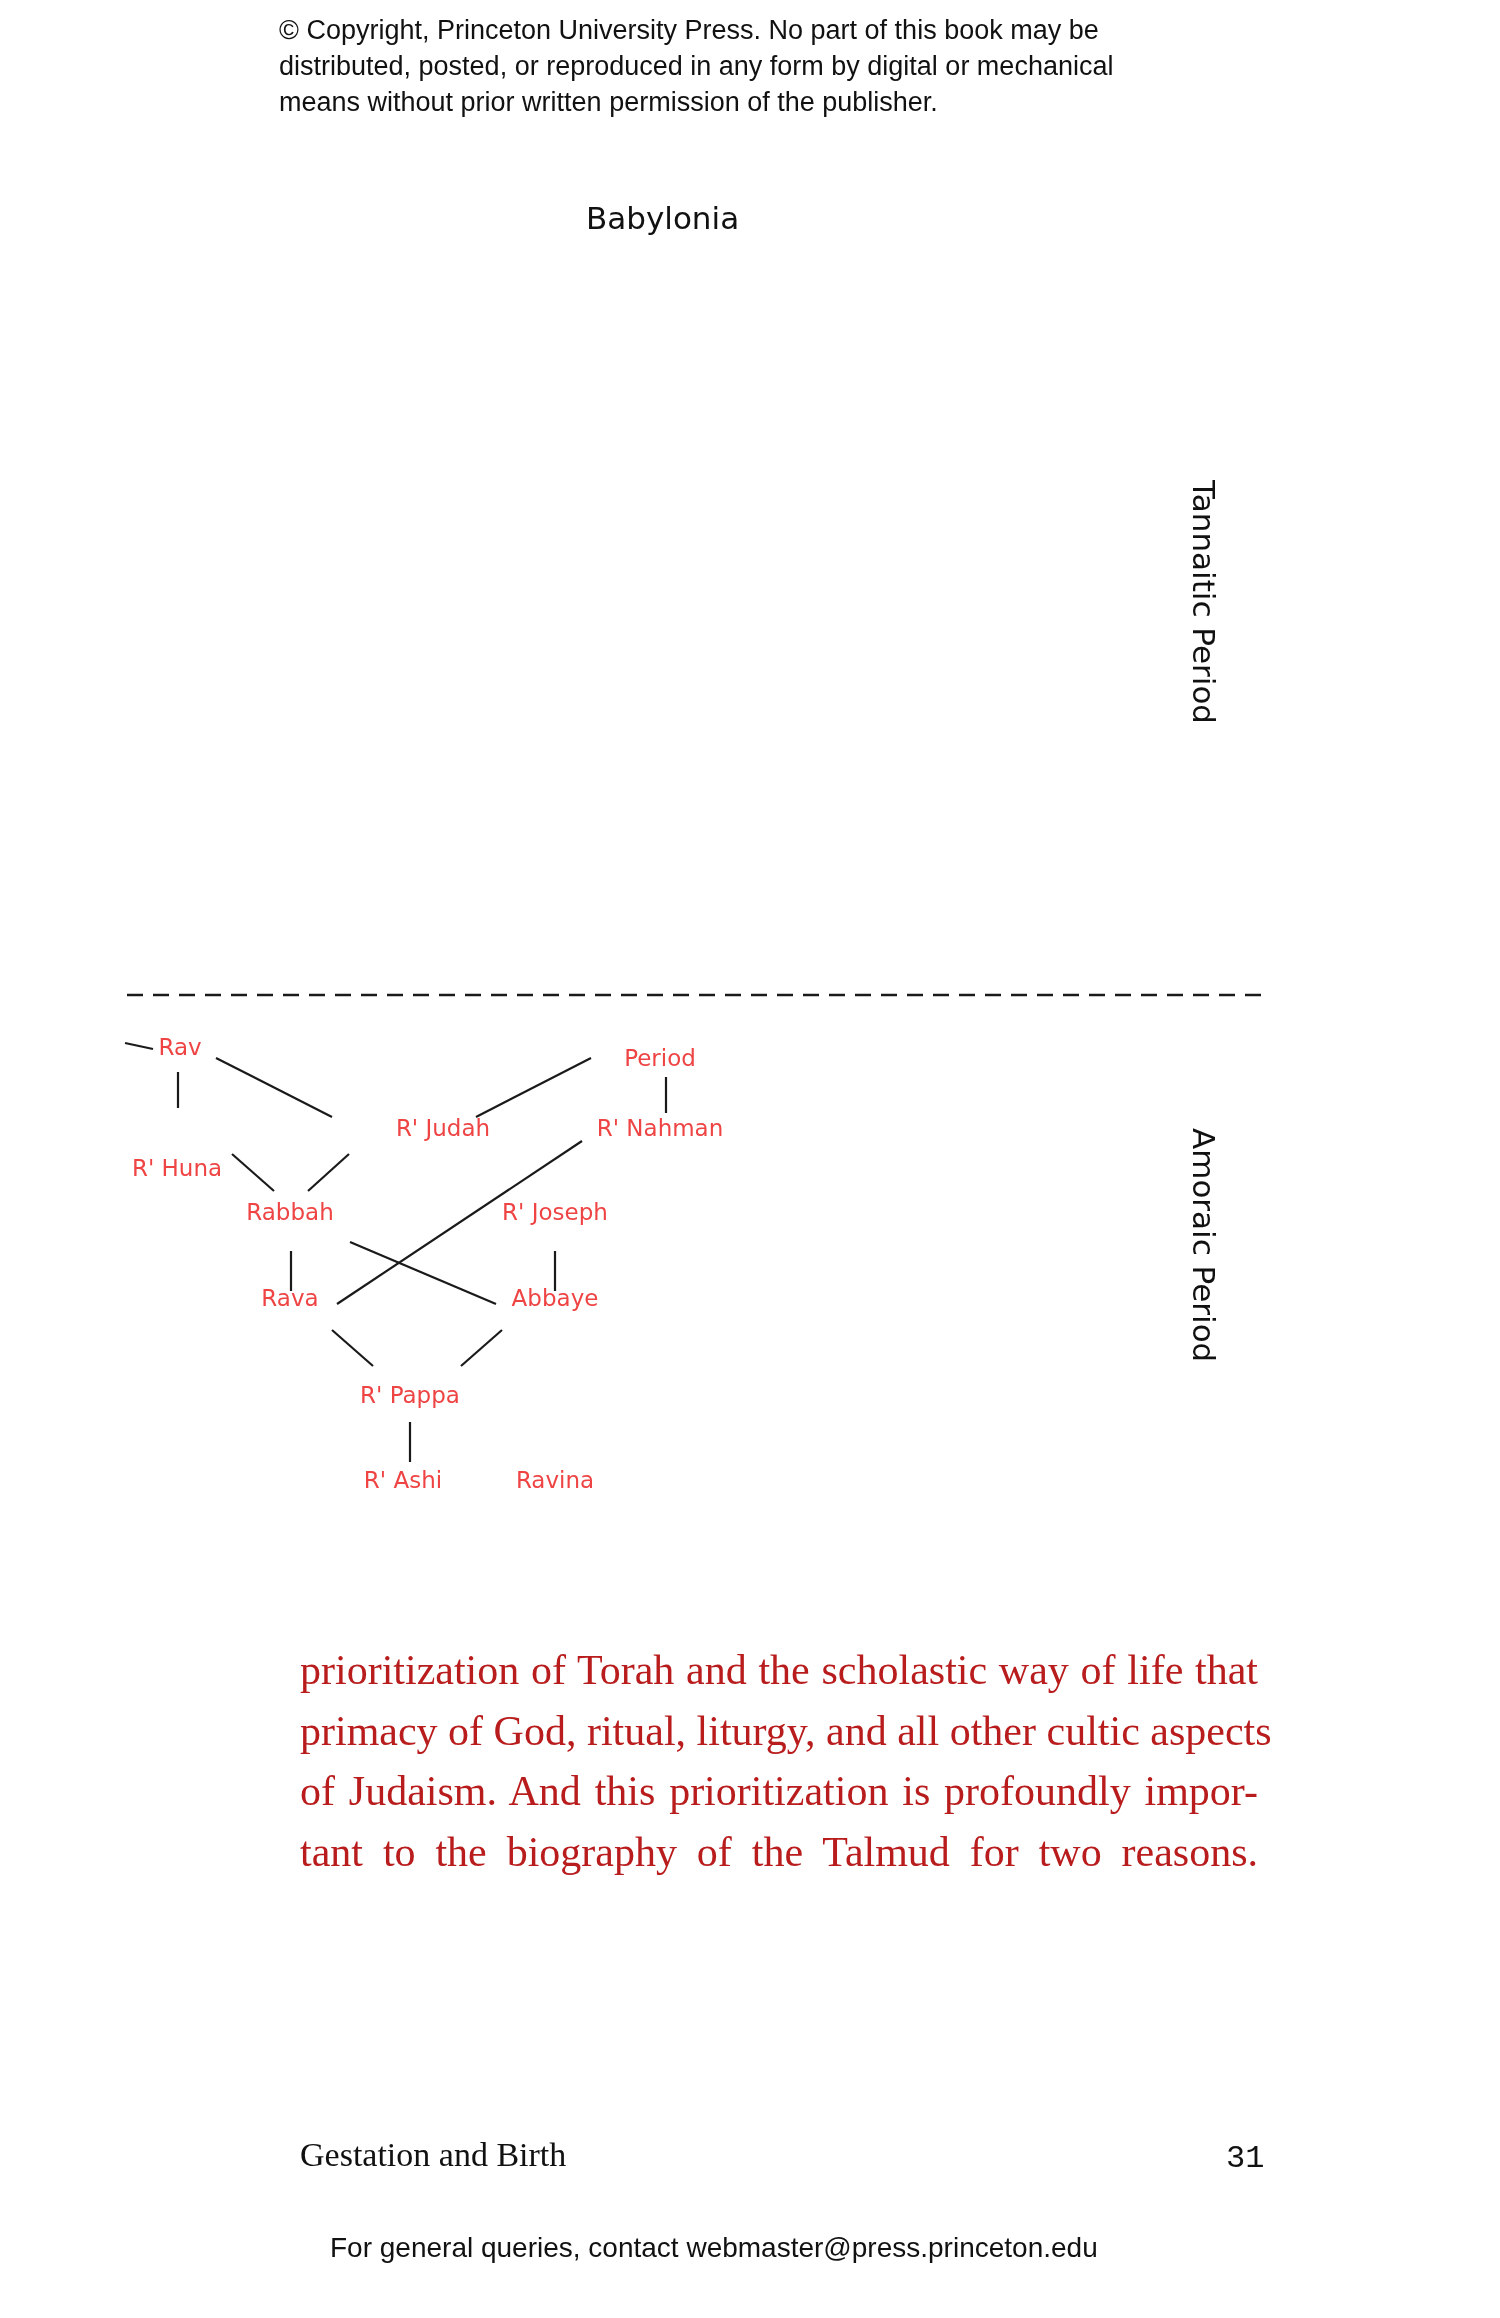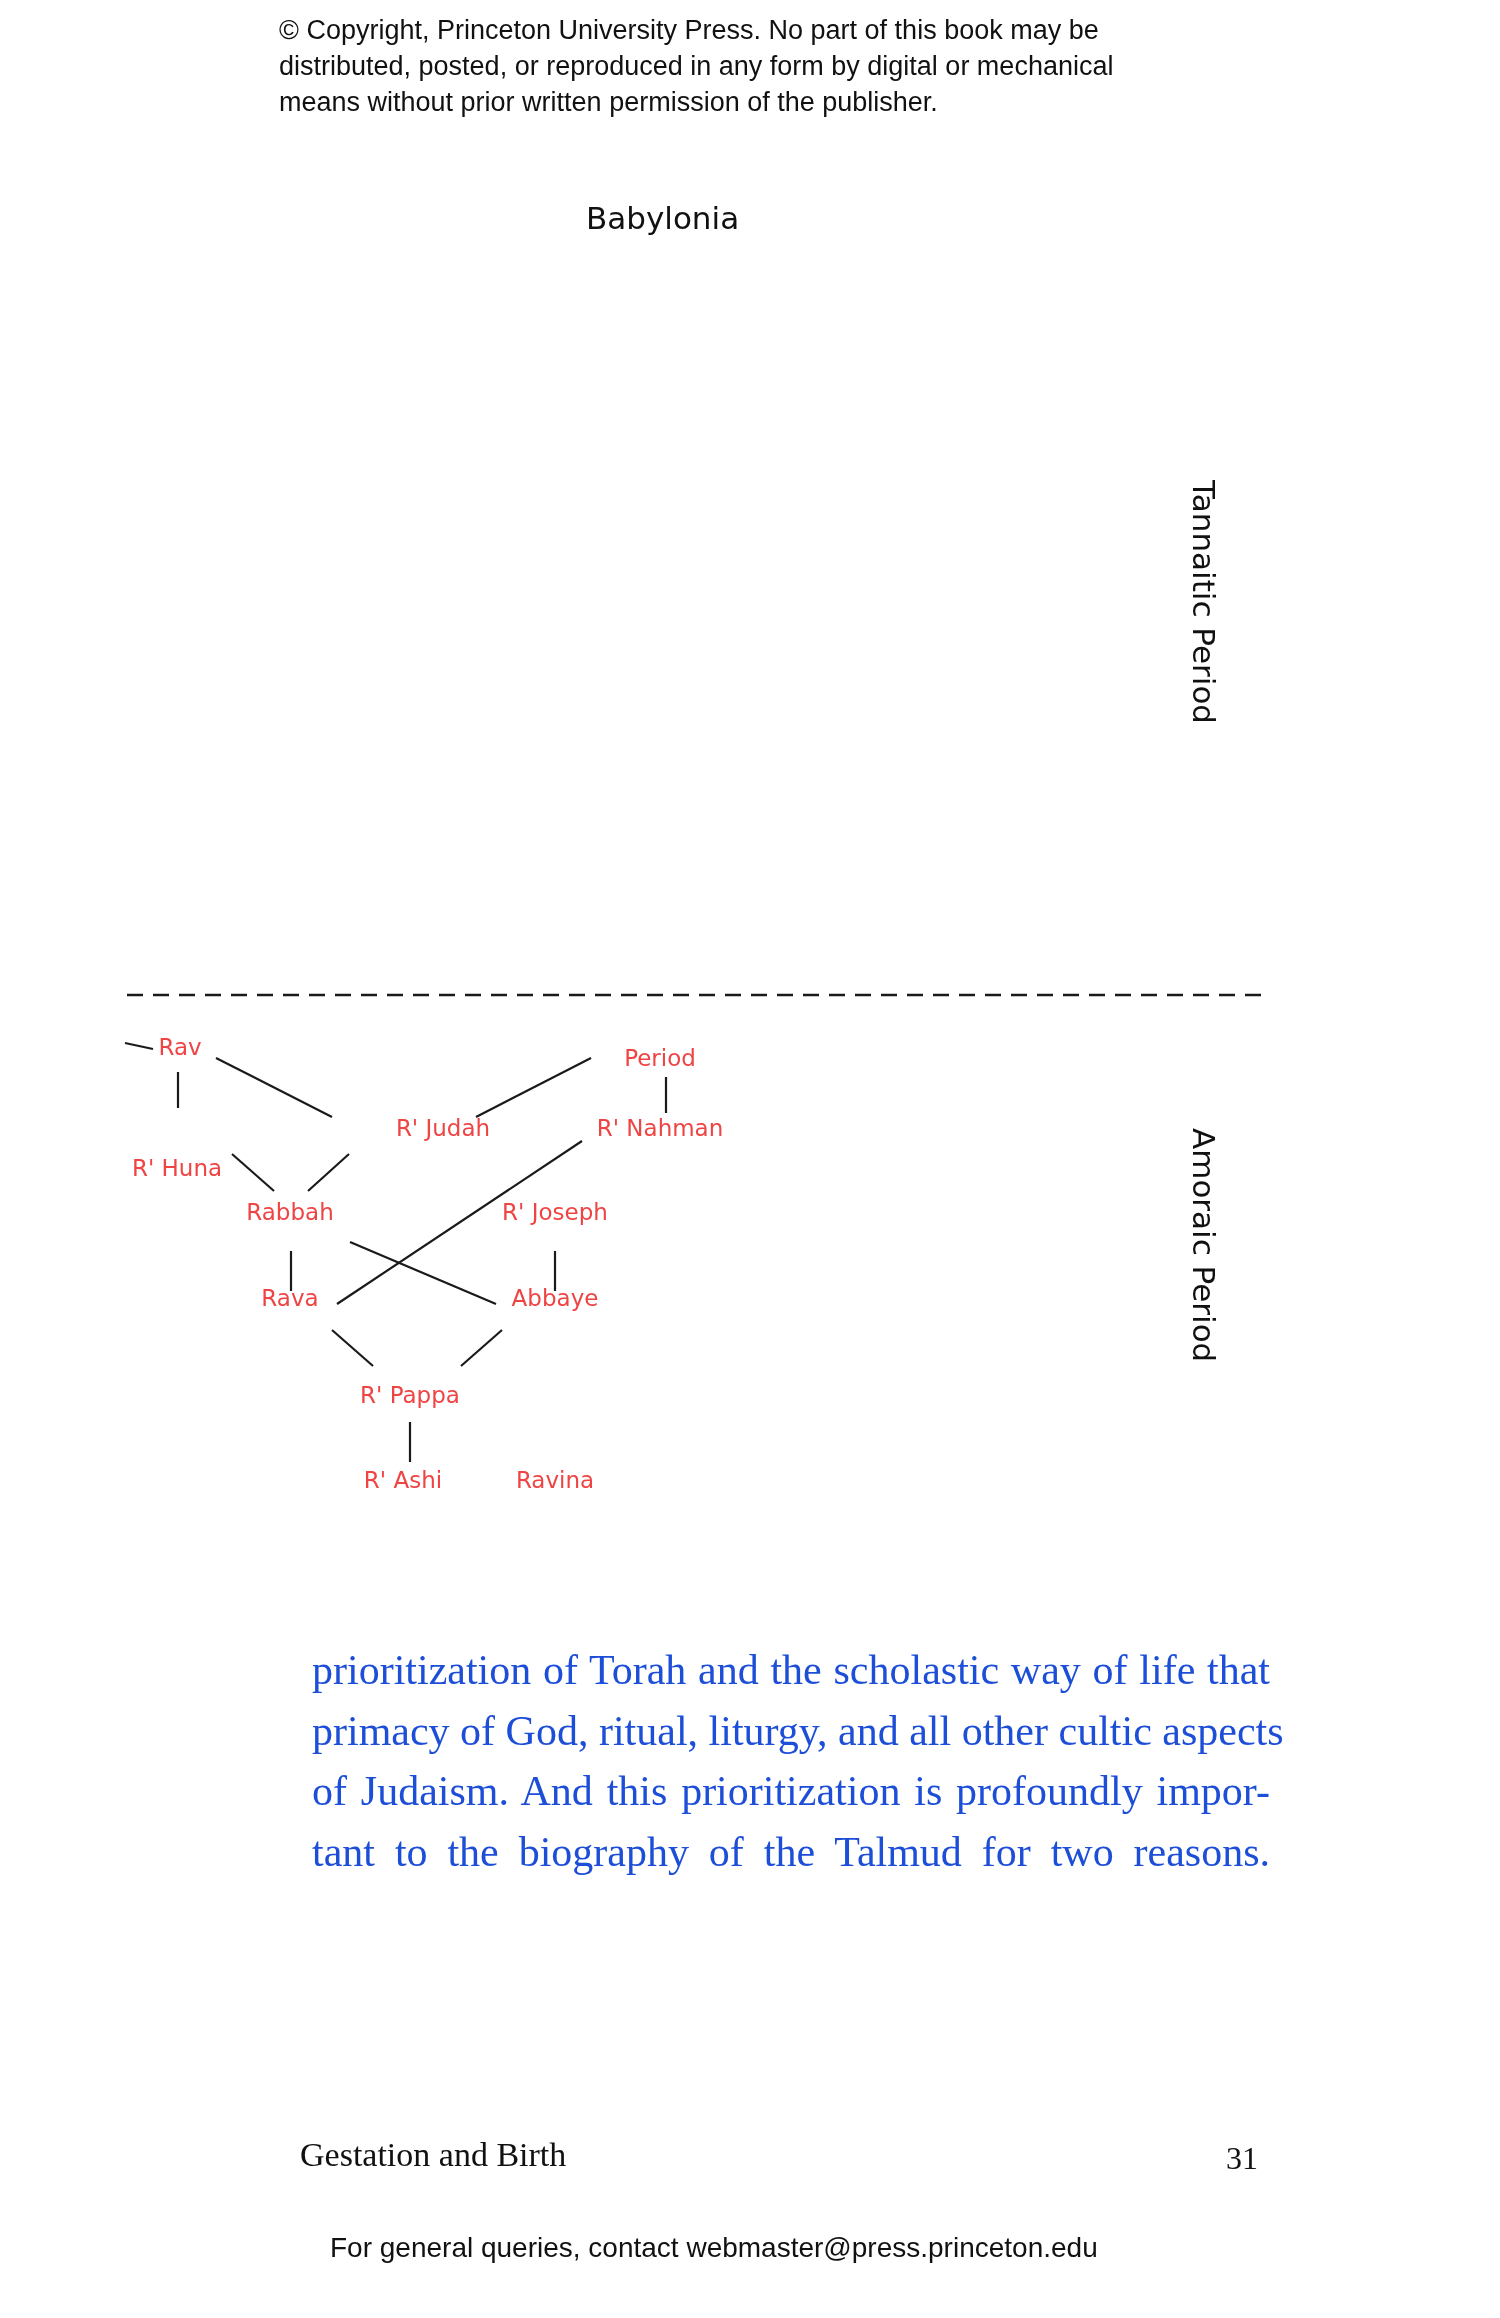--- a/index.html
+++ b/index.html
@@ -6,24 +6,24 @@
   body { width: 1500px; height: 2318px; position: relative; overflow: hidden; color: #111111; }
   .abs { position: absolute; white-space: nowrap; }
   .copyright { left: 279px; top: 12px; font-family: "Liberation Sans", sans-serif; font-size: 27px; line-height: 36px; color: #111; }
   .copyright div { white-space: nowrap; }
   .region-title { left: 586px; top: 200px; font-family: "DejaVu Sans", sans-serif; font-size: 31px; color: #111; }
   .period { font-family: "DejaVu Sans", sans-serif; font-size: 31px; color: #111; transform-origin: left top; transform: rotate(90deg); }
   .period-tannaitic { left: 1222px; top: 480px; }
   .period-amoraic { left: 1222px; top: 1128px; }
   .node { font-family: "DejaVu Sans", sans-serif; font-size: 23px; color: #ef4444; transform: translate(-50%, -50%); }
   svg.diagram { position: absolute; left: 0; top: 0; width: 1500px; height: 2318px; pointer-events: none; }
-  .body-text { left: 312px; top: 1640px; width: 958px; font-family: "Liberation Serif", serif; font-size: 42px; line-height: 60.5px; color: #1d4ed8; }
+  .body-text { left: 300px; top: 1640px; width: 958px; font-family: "Liberation Serif", serif; font-size: 42px; line-height: 60.5px; color: #b91c1c; }
   .body-text div { text-align: justify; text-align-last: justify; white-space: nowrap; }
   .running-foot { left: 300px; top: 2136px; font-family: "Liberation Serif", serif; font-size: 34px; color: #111; }
-  .page-number { left: 1226px; top: 2140px; font-family: Liberation Serif, serif; font-size: 32px; color: #111; }
+  .page-number { left: 1226px; top: 2140px; font-family: Liberation Mono, monospace; font-size: 32px; color: #111; }
   .contact { left: 330px; top: 2232px; font-family: "Liberation Sans", sans-serif; font-size: 28px; color: #111; }
 </style>
 </head>
 <body>
 
 <div class="abs copyright">
   <div>© Copyright, Princeton University Press. No part of this book may be</div>
   <div>distributed, posted, or reproduced in any form by digital or mechanical</div>
   <div>means without prior written permission of the publisher.</div>
 </div>

